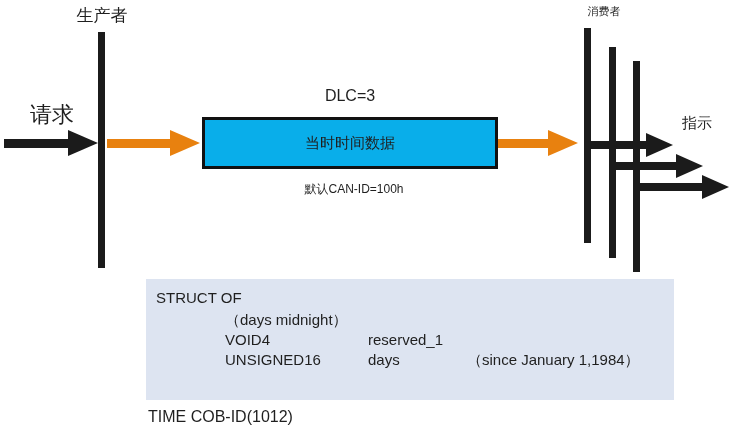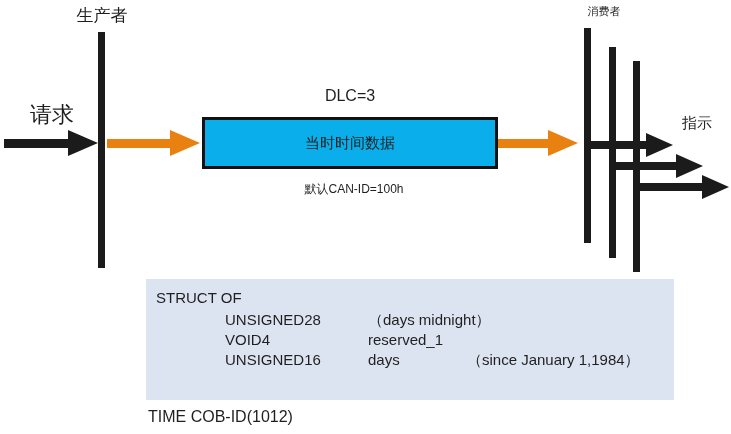--- a/index.html
+++ b/index.html
@@ -117,21 +117,20 @@
   <div class="ind-head" id="ind1-head"></div>
   <div class="ind-shaft" id="ind2-shaft"></div>
   <div class="ind-head" id="ind2-head"></div>
   <div class="ind-shaft" id="ind3-shaft"></div>
   <div class="ind-head" id="ind3-head"></div>
 
   <div id="struct-box">
     <div id="struct-header">STRUCT OF</div>
     <div id="struct-rows">
       <div class="struct-row">
-        <span class="col-type">UNSIGNED28</span>
         <span class="col-note">（days midnight）</span>
       </div>
       <div class="struct-row">
         <span class="col-type">VOID4</span>
         <span class="col-name">reserved_1</span>
         <span class="col-note"></span>
       </div>
       <div class="struct-row">
         <span class="col-type">UNSIGNED16</span>
         <span class="col-name">days</span>

